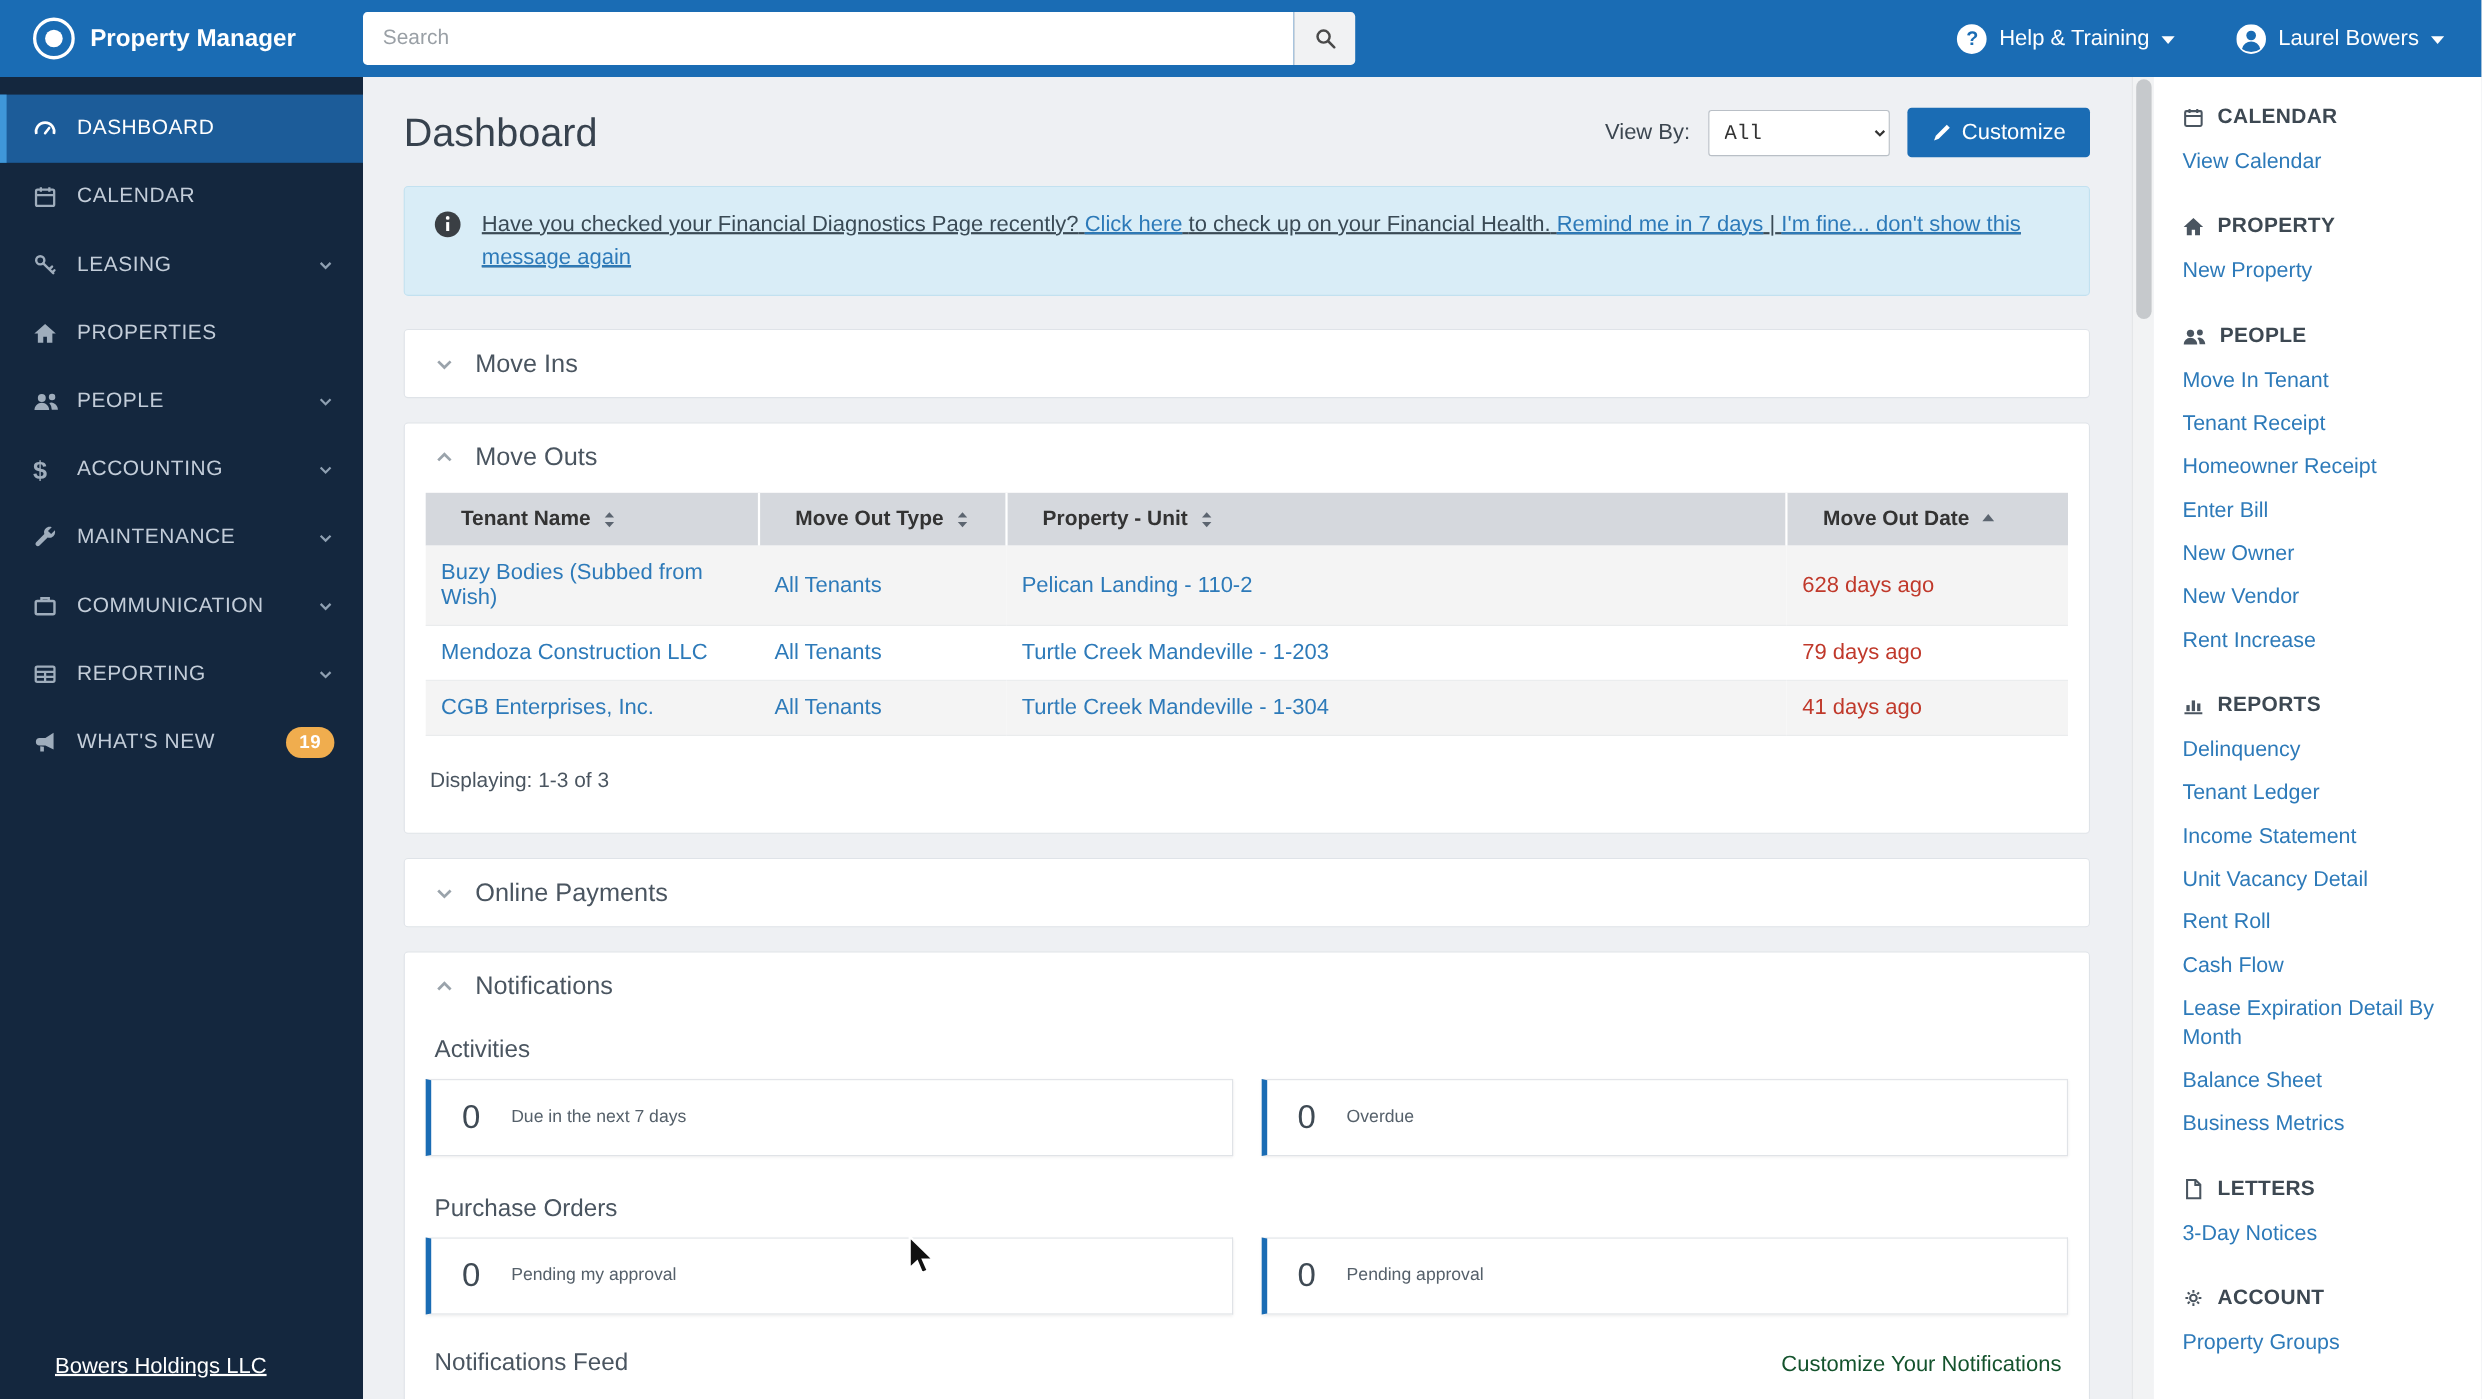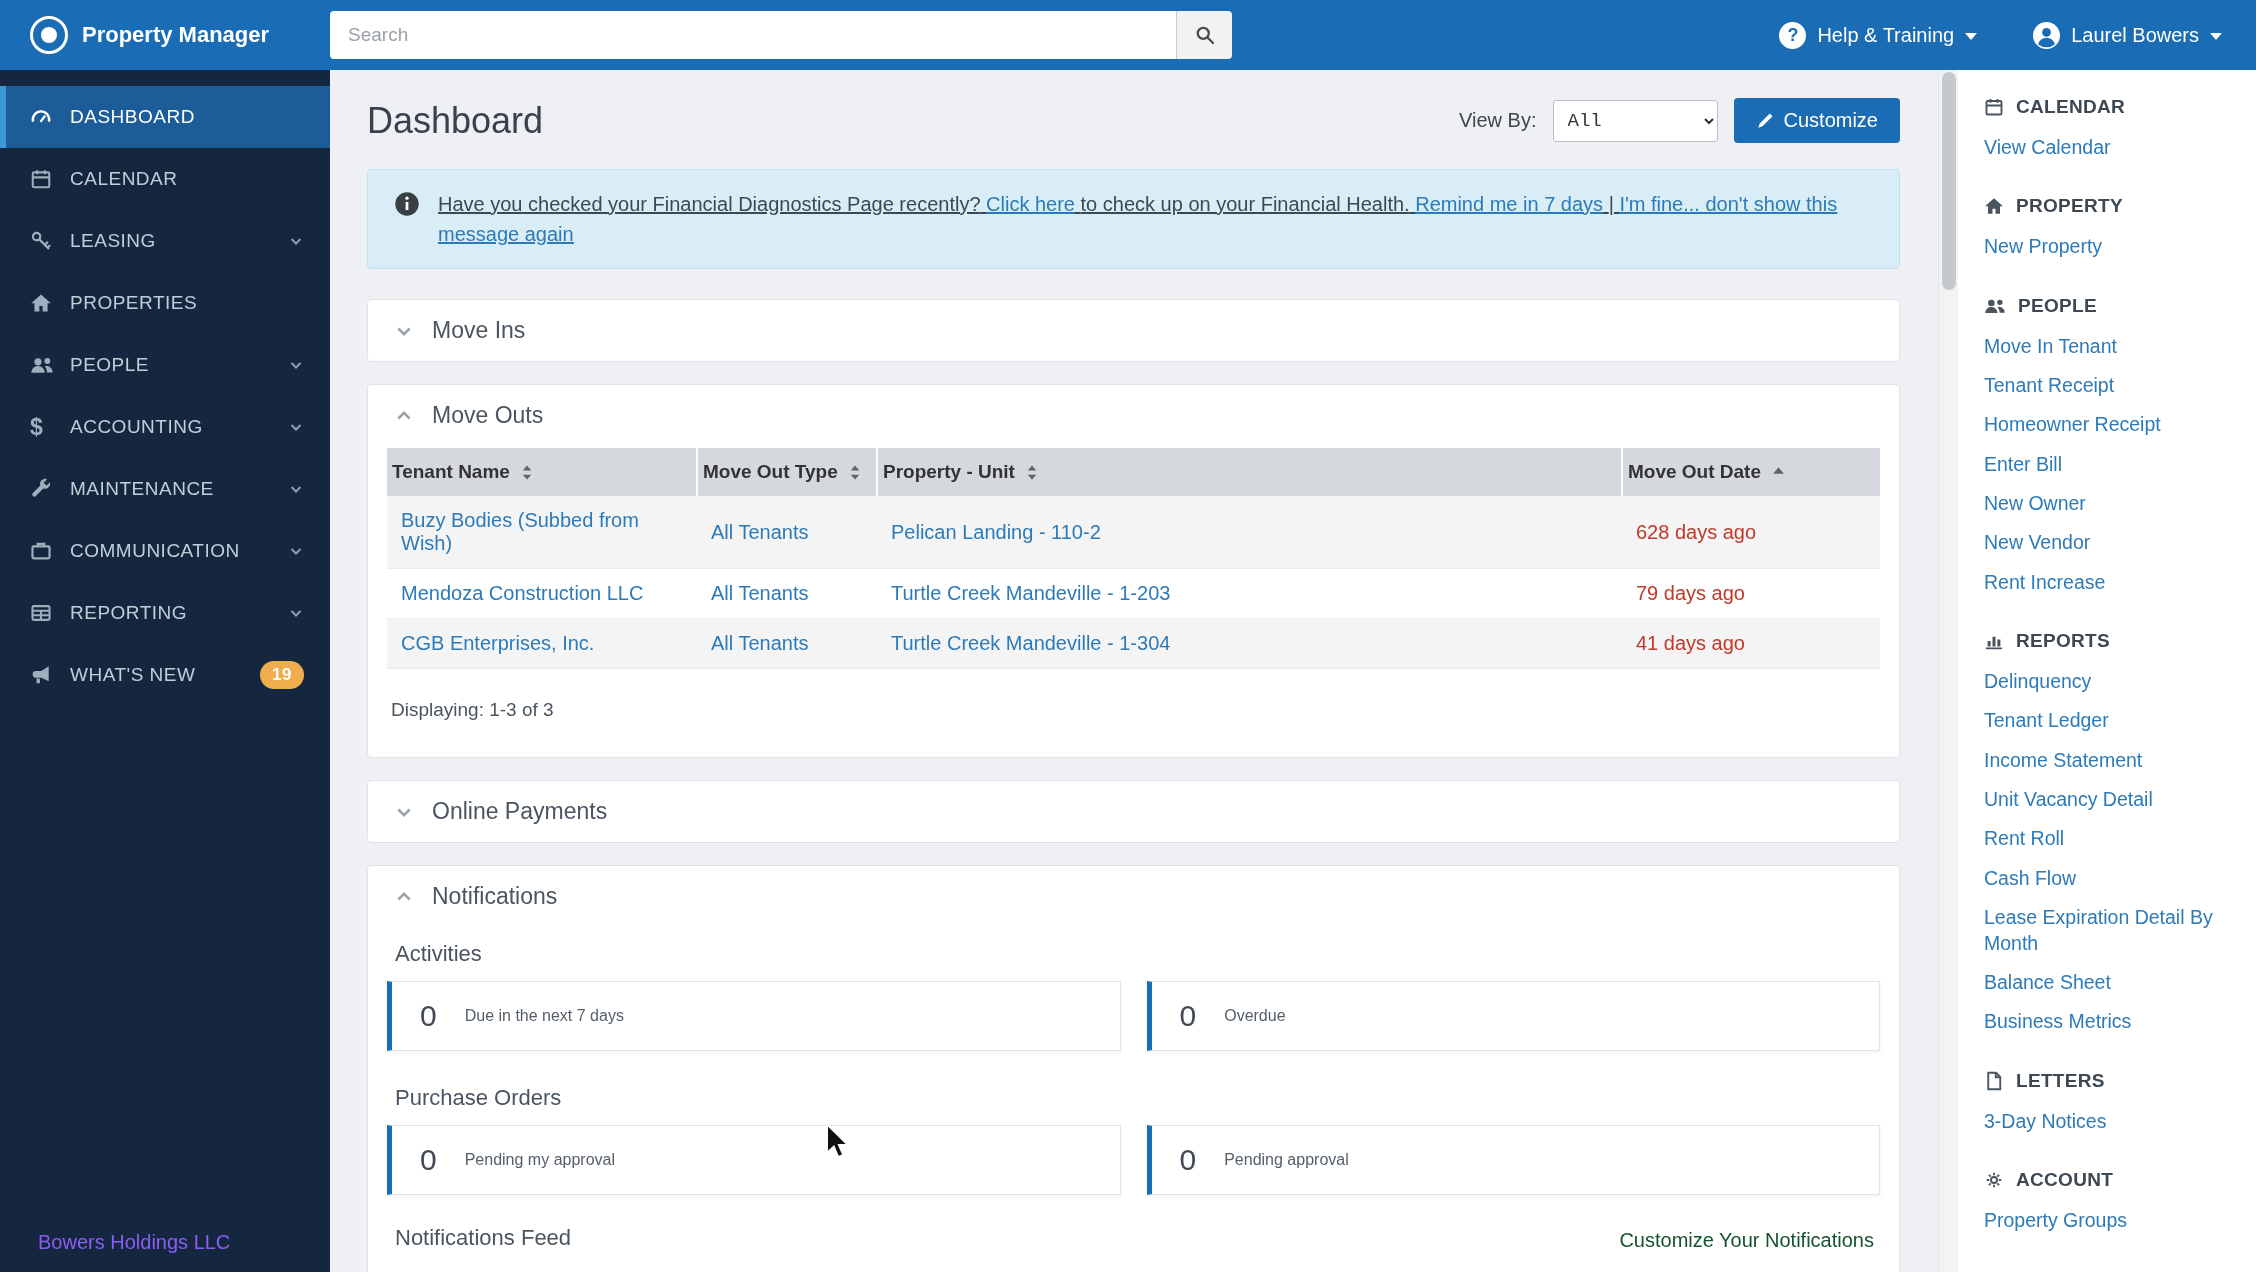--- a/index.html
+++ b/index.html
@@ -24,21 +24,21 @@
 
   
   .sidebar { position:absolute; top:70px; left:0; bottom:0; width:330px; background:#14273e; padding-top:16px; z-index:5; }
   .nav-item { height:62px; display:flex; align-items:center; padding:0 26px 0 30px; color:#c3cdd9; font-size:19px; letter-spacing:.5px; cursor:pointer; }
   .nav-item .ico { width:28px; margin-right:12px; display:flex; align-items:center; color:#9fadbc; flex:none; }
   .nav-item.active { background:#1c5c99; color:#fff; border-left:6px solid #3f97d9; padding-left:24px; }
   .nav-item.active .ico { color:#fff; }
   .nav-chev { margin-left:auto; color:#8fa0b2; display:flex; }
   .badge { margin-left:auto; background:#f0ad4e; color:#fff; font-size:17px; font-weight:700; padding:4px 12px; border-radius:14px; }
   .dollar-glyph { font-size:23px; font-weight:700; }
-  .sidebar-footer { position:absolute; bottom:18px; left:38px; color:#8b5cf6; font-size:20px; }
+  .sidebar-footer { position:absolute; bottom:18px; left:50px; color:#ffffff; font-size:20px;text-decoration:underline; }
 
   
   .main { position:absolute; top:70px; left:330px; width:1608px; bottom:0; background:#eef0f3; overflow:hidden; padding:28px 38px 0 37px; }
   .main-top { display:flex; align-items:center; margin-bottom:26px; }
   .page-title { font-size:36px; font-weight:500; color:#37424e; }
   .main-top-right { margin-left:auto; display:flex; align-items:center; gap:16px; }
   .viewby-label { font-size:20px; color:#3c4650; }
   select.viewby { width:165px; height:42px; font-size:19px; font-family:Liberation Mono, monospace; border:1px solid #b9bfc6; border-radius:3px; background:#fff; padding:0 10px; color:#333; }
   .btn-customize { height:45px; background:#1a6cb4; color:#fff; border:none; border-radius:4px; font-size:20px; font-family:inherit; padding:0 22px; display:flex; align-items:center; gap:10px; cursor:pointer; }
 
@@ -46,21 +46,21 @@
   .alert svg { flex:none; margin-top:2px; }
   .alert a { color:#2d7ab9; text-decoration:underline; cursor:pointer; }
 
   .panel { background:#fff; border:1px solid #dfe3e8; border-radius:4px; margin-bottom:22px; }
   .panel-header { display:flex; align-items:center; gap:18px; padding:17px 26px; cursor:pointer; }
   .panel-title { font-size:23px; color:#4a5560; }
   .toggle-icon { color:#9aa3ab; display:flex; }
   .panel-body { padding:2px 19px 0 19px; }
 
   table.moveouts { width:100%; border-collapse:collapse; font-size:20px; }
-  table.moveouts thead th { background:#d5d8dd; text-align:center; font-weight:700; font-size:19px; color:#333; padding:13px 5px; border-right:2px solid #fff; cursor:pointer; white-space:nowrap; }
+  table.moveouts thead th { background:#d5d8dd; text-align:center; font-weight:700; font-size:19px; color:#333; padding:13px 32px; border-right:2px solid #fff; cursor:pointer; white-space:nowrap; }
   table.moveouts thead th:last-child { border-right:none; }
   .th-inner { display:flex; align-items:center; gap:10px; }
   .sort-ico { color:#5c6570; display:flex; }
   table.moveouts tbody td { padding:13px 14px; border-bottom:1px solid #e9ebed; }
   table.moveouts tbody tr:nth-child(odd) { background:#f4f4f4; }
   a.cell-link { color:#2d7ab9; text-decoration:none; cursor:pointer; }
   .date-cell { color:#c0392b; }
   .col-tenant { width:310px; } .col-type { width:180px; } .col-prop { width:745px; } .col-date { width:258px; }
   .displaying { font-size:19px; color:#4a5560; padding:30px 4px 36px; }
 

